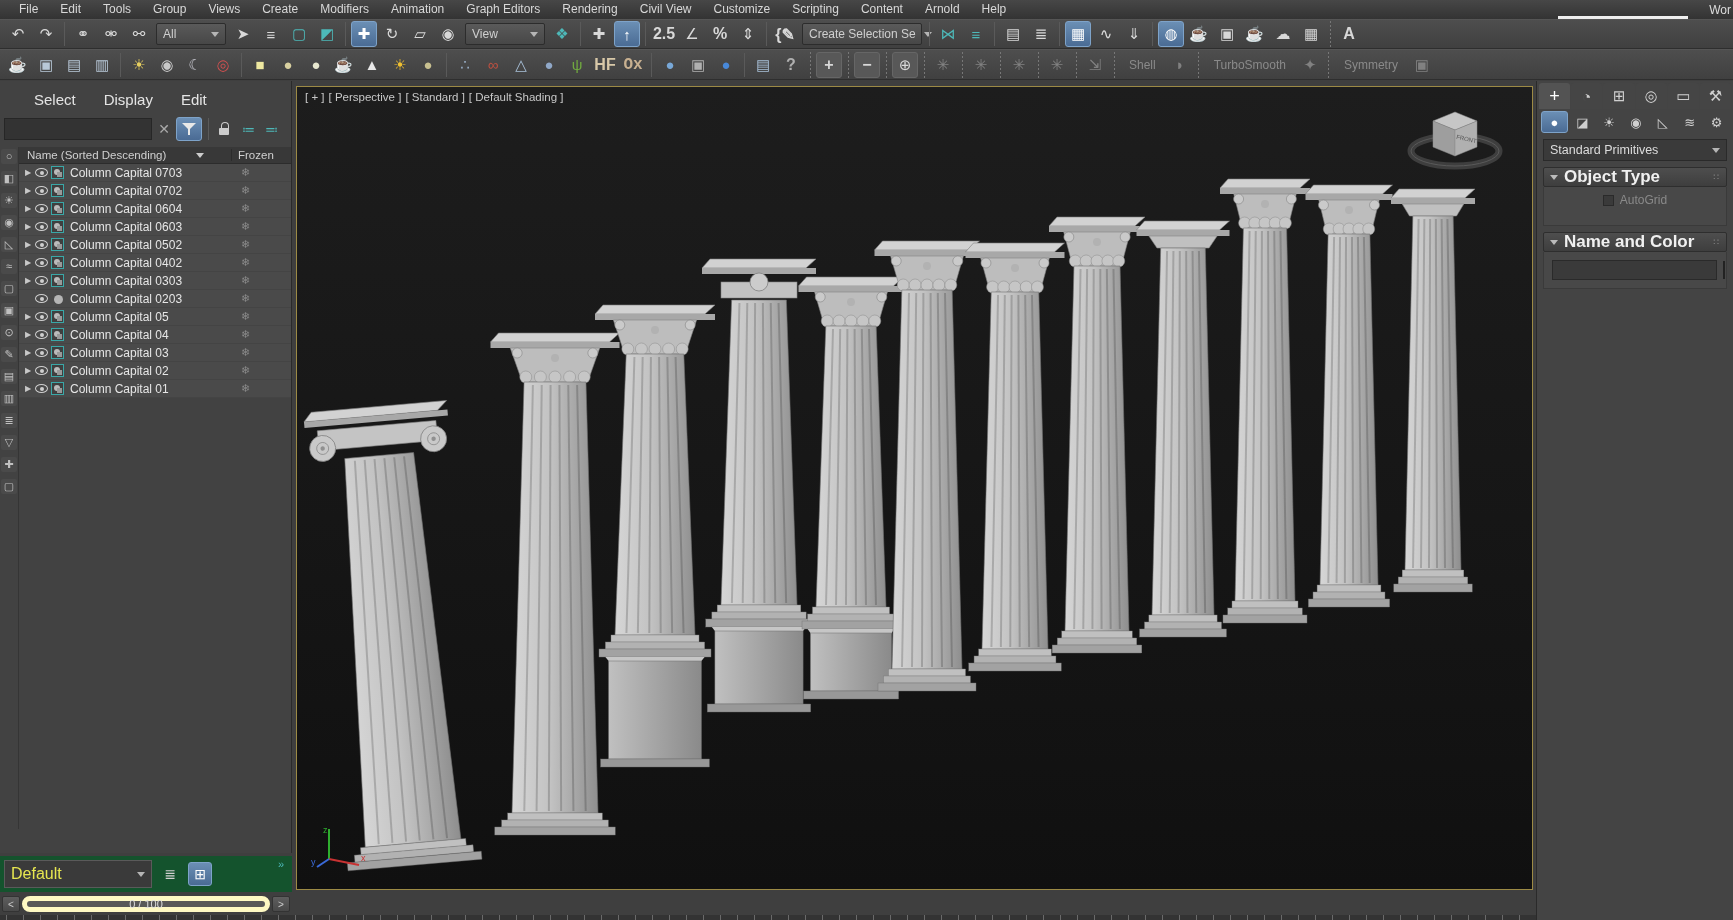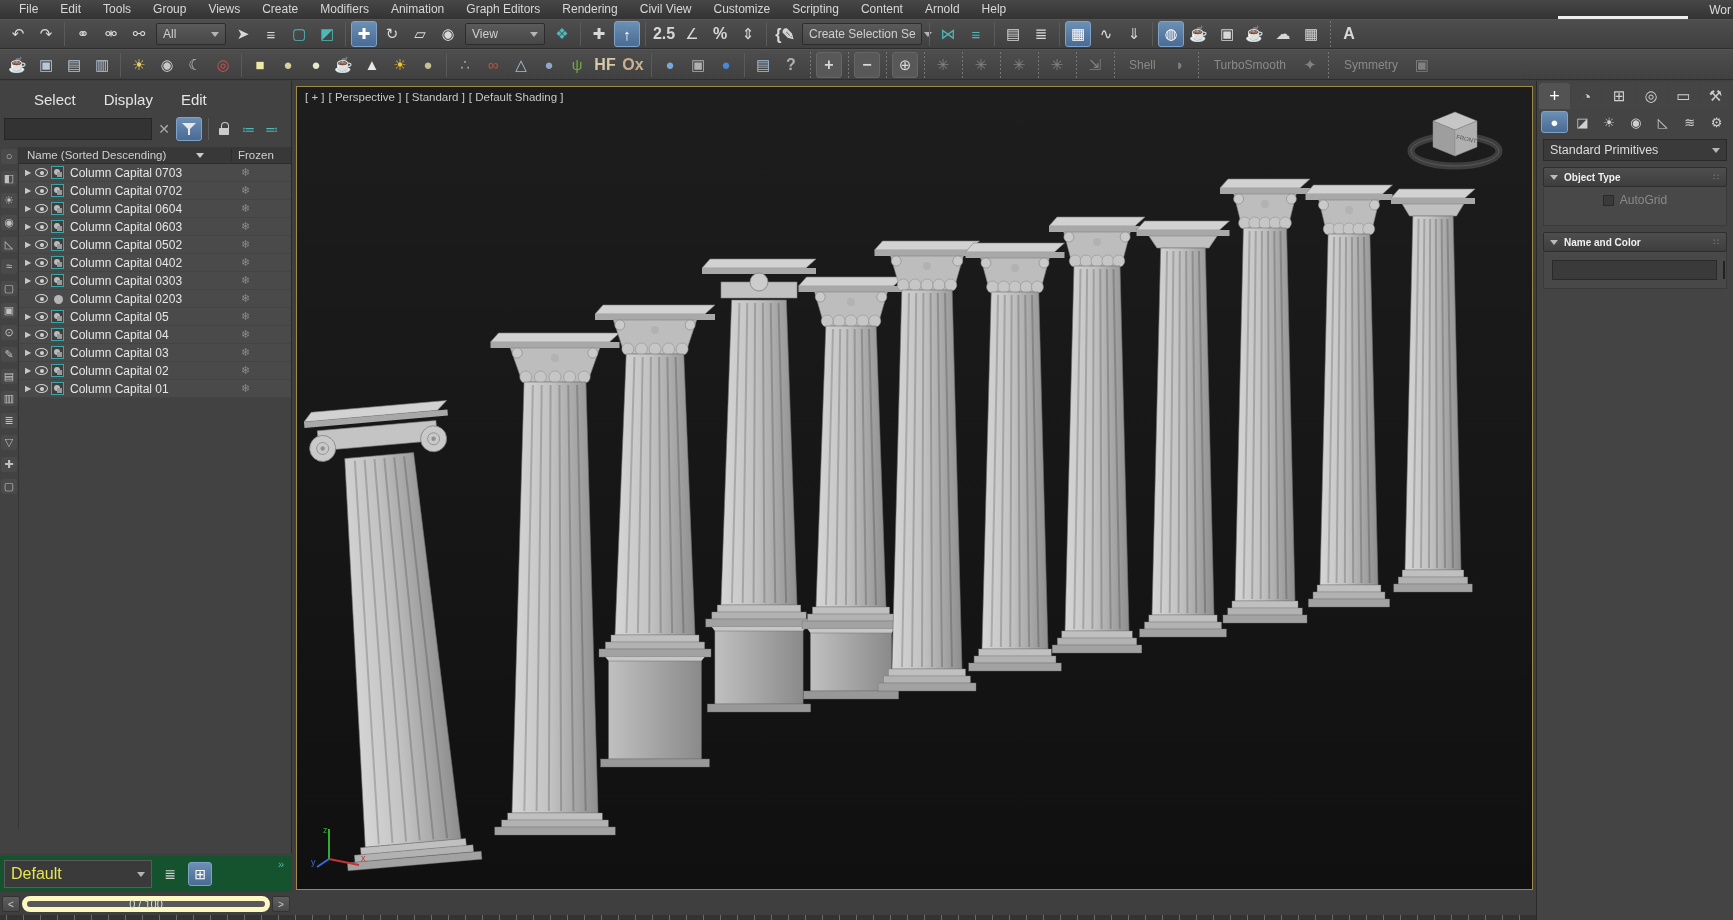--- a/index.html
+++ b/index.html
@@ -108,21 +108,21 @@
   .panel-tab { flex:1; height:26px; display:flex; align-items:center; justify-content:center; color:#cfcfcf; font-size:15px; background:#454545; border-radius:3px 3px 0 0; }
   .panel-tab.active { background:#535353; color:#fff; font-size:18px; }
   #cat-row { display:flex; align-items:center; height:26px; padding:2px 4px; gap:2px; }
   .cat-btn { flex:1; height:22px; display:flex; align-items:center; justify-content:center; color:#d0d0d0; font-size:13px; border-radius:3px; }
   .cat-btn.active { background:linear-gradient(#6b8fb5,#4a6b94); border:1px solid #7ea3c9; color:#fff; }
   #prim-dd { margin:4px 6px; height:22px; background:#3a3a3a; border:1px solid #2a2a2a; display:flex; align-items:center; justify-content:space-between; padding:0 6px; }
   #prim-dd .lbl { color:#dcdcdc; font-size:12.5px; }
   .rollout { margin:6px 6px 0 6px; height:20px; background:linear-gradient(#4e4e4e,#3e3e3e); border:1px solid #2e2e2e; border-radius:2px;
      display:flex; align-items:center; padding:0 6px; gap:6px; }
   .rollout .tri { width:0; height:0; border-left:4px solid transparent; border-right:4px solid transparent; border-top:5px solid #bbb; }
-  .rollout .title { color:#f0f0f0; font-size:10px; font-weight:bold; flex:1; }
+  .rollout .title { color:#f0f0f0; font-size:17px; font-weight:bold; flex:1; }
   .rollout .grip { color:#8a8a8a; font-size:9px; letter-spacing:1px; }
   #rollout-body { margin:0 6px; background:#484848; border:1px solid #3a3a3a; border-top:none; padding:6px 8px 10px 8px; }
   #autogrid-row { display:flex; align-items:center; justify-content:center; gap:6px; margin-bottom:8px; }
   #autogrid-check { width:11px; height:11px; background:#3a3a3a; border:1px solid #2a2a2a; }
   #autogrid-label { color:#8a8a8a; font-size:12px; }
   #obj-buttons { display:grid; grid-template-columns:1fr 1fr; gap:5px 8px; }
   .obj-btn { height:21px; background:linear-gradient(#5d5d5d,#4b4b4b); border:1px solid #393939; border-top-color:#6e6e6e;
      border-radius:3px; color:#d8d8d8; font-size:12px; display:flex; align-items:center; justify-content:center; cursor:default; }
   #namecolor-body { margin:0 6px; background:#484848; border:1px solid #3a3a3a; border-top:none; padding:8px; display:flex; gap:6px; align-items:center; }
   #name-input { flex:1; height:20px; background:#3a3a3a; border:1px solid #2a2a2a; color:#ddd; font-size:12px; padding:0 4px; }
@@ -235,21 +235,21 @@
       <span class="tbtn" style="color: rgb(232, 232, 232);">▲</span>
       <span class="tbtn" style="color: rgb(240, 192, 48);">☀</span>
       <span class="tbtn" style="color: rgb(200, 192, 144);">●</span>
       <span class="tb-sep"></span>
       <span class="tbtn" style="color: rgb(154, 176, 200);">∴</span>
       <span class="tbtn" style="color: rgb(192, 80, 64);">∞</span>
       <span class="tbtn" style="color: rgb(168, 192, 216);">△</span>
       <span class="tbtn" style="color: rgb(144, 168, 200);">●</span>
       <span class="tbtn" style="color: rgb(112, 168, 64);">ψ</span>
       <span class="tbtn small-text" style="color: rgb(216, 200, 168);">HF</span>
-      <span class="tbtn small-text" style="color: rgb(200, 176, 144);">Ox</span>
+      <span class="tbtn small-text" style="color: rgb(200, 176, 144); font-family: Liberation Mono, monospace;">Ox</span>
       <span class="tb-sep"></span>
       <span class="tbtn" style="color: rgb(120, 168, 216);">●</span>
       <span class="tbtn" style="color: rgb(176, 176, 176);">▣</span>
       <span class="tbtn" style="color: rgb(72, 136, 216);">●</span>
       <span class="tb-sep"></span>
       <span class="tbtn" style="color: rgb(168, 192, 216);">▤</span>
       <span class="tbtn small-text" style="color: rgb(176, 176, 176);">?</span>
       <span class="tb-dotsep"></span>
       <span class="tbtn boxed small-text">+</span>
       <span class="tb-dotsep"></span>

